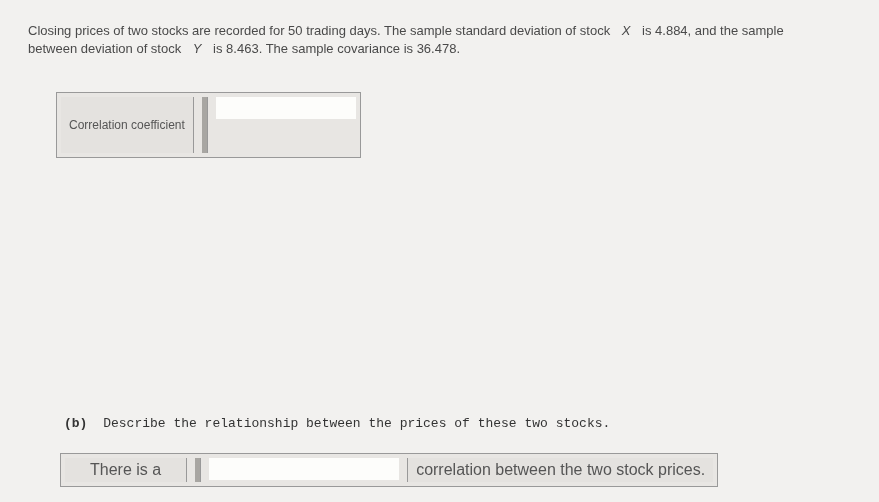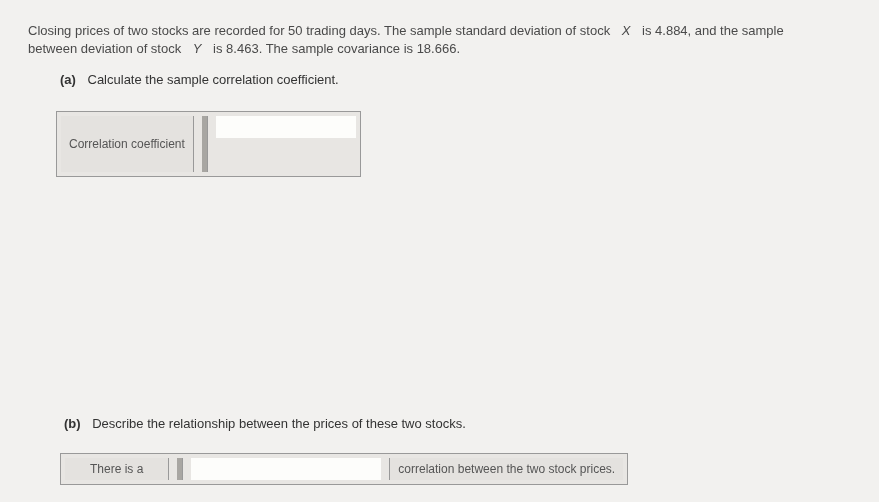--- a/index.html
+++ b/index.html
@@ -74,61 +74,59 @@
       font-size: 12px;
       padding: 0 4px;
     }
     .marker {
       width: 6px;
       background: #a8a6a2;
       border-right: 1px solid #999;
     }
     .part-b-header {
       margin-bottom: 18px;
+      font-family: Liberation Mono, monospace;
     }
     .b-row {
       display: inline-flex;
       align-items: stretch;
       border: 1px solid #999;
       background: #e8e6e3;
     }
     .b-row .text-input {
       width: 190px;
     }
     .b-trail {
       padding: 3px 8px;
       color: #555;
-      font-size: 12px;
+      font-size: 16px;
       display: flex;
       align-items: center;
       background: #e4e2df;
       border-left: 1px solid #999;
     }
     .b-before {
       padding: 3px 25px;
       color: #555;
-      font-size: 12px;
+      font-size: 16px;
       display: flex;
       align-items: center;
       background: #e4e2df;
       border-right: 1px solid #999;
     }
   </style>
 </head>
 <body>
 
 <div class="intro">
   <span>Closing prices of two stocks are recorded for 50 trading days. The sample standard deviation of stock </span><span class="var">X</span><span> is 4.884, and the sample</span><br>
-  <span>between deviation of stock </span><span class="var">Y</span><span> is 8.463. The sample covariance is 18.666.</span>
+  <span>between deviation of stock </span><span class="var">Y</span><span> is 8.463. The sample covariance is 36.478.</span>
 </div>
 
 <div class="part part-a">
-  <div>
-    <span class="q-label">(a)</span><span class="q-text"> Calculate the sample correlation coefficient.</span>
-  </div>
 
   <div class="input-row">
     <div class="input-label-cell">Correlation coefficient</div>
     <div class="marker"></div>
     <input type="text" class="num-input" value="" style="">
   </div>
 </div>
 
 <div class="part-b">
   <div class="part-b-header">

